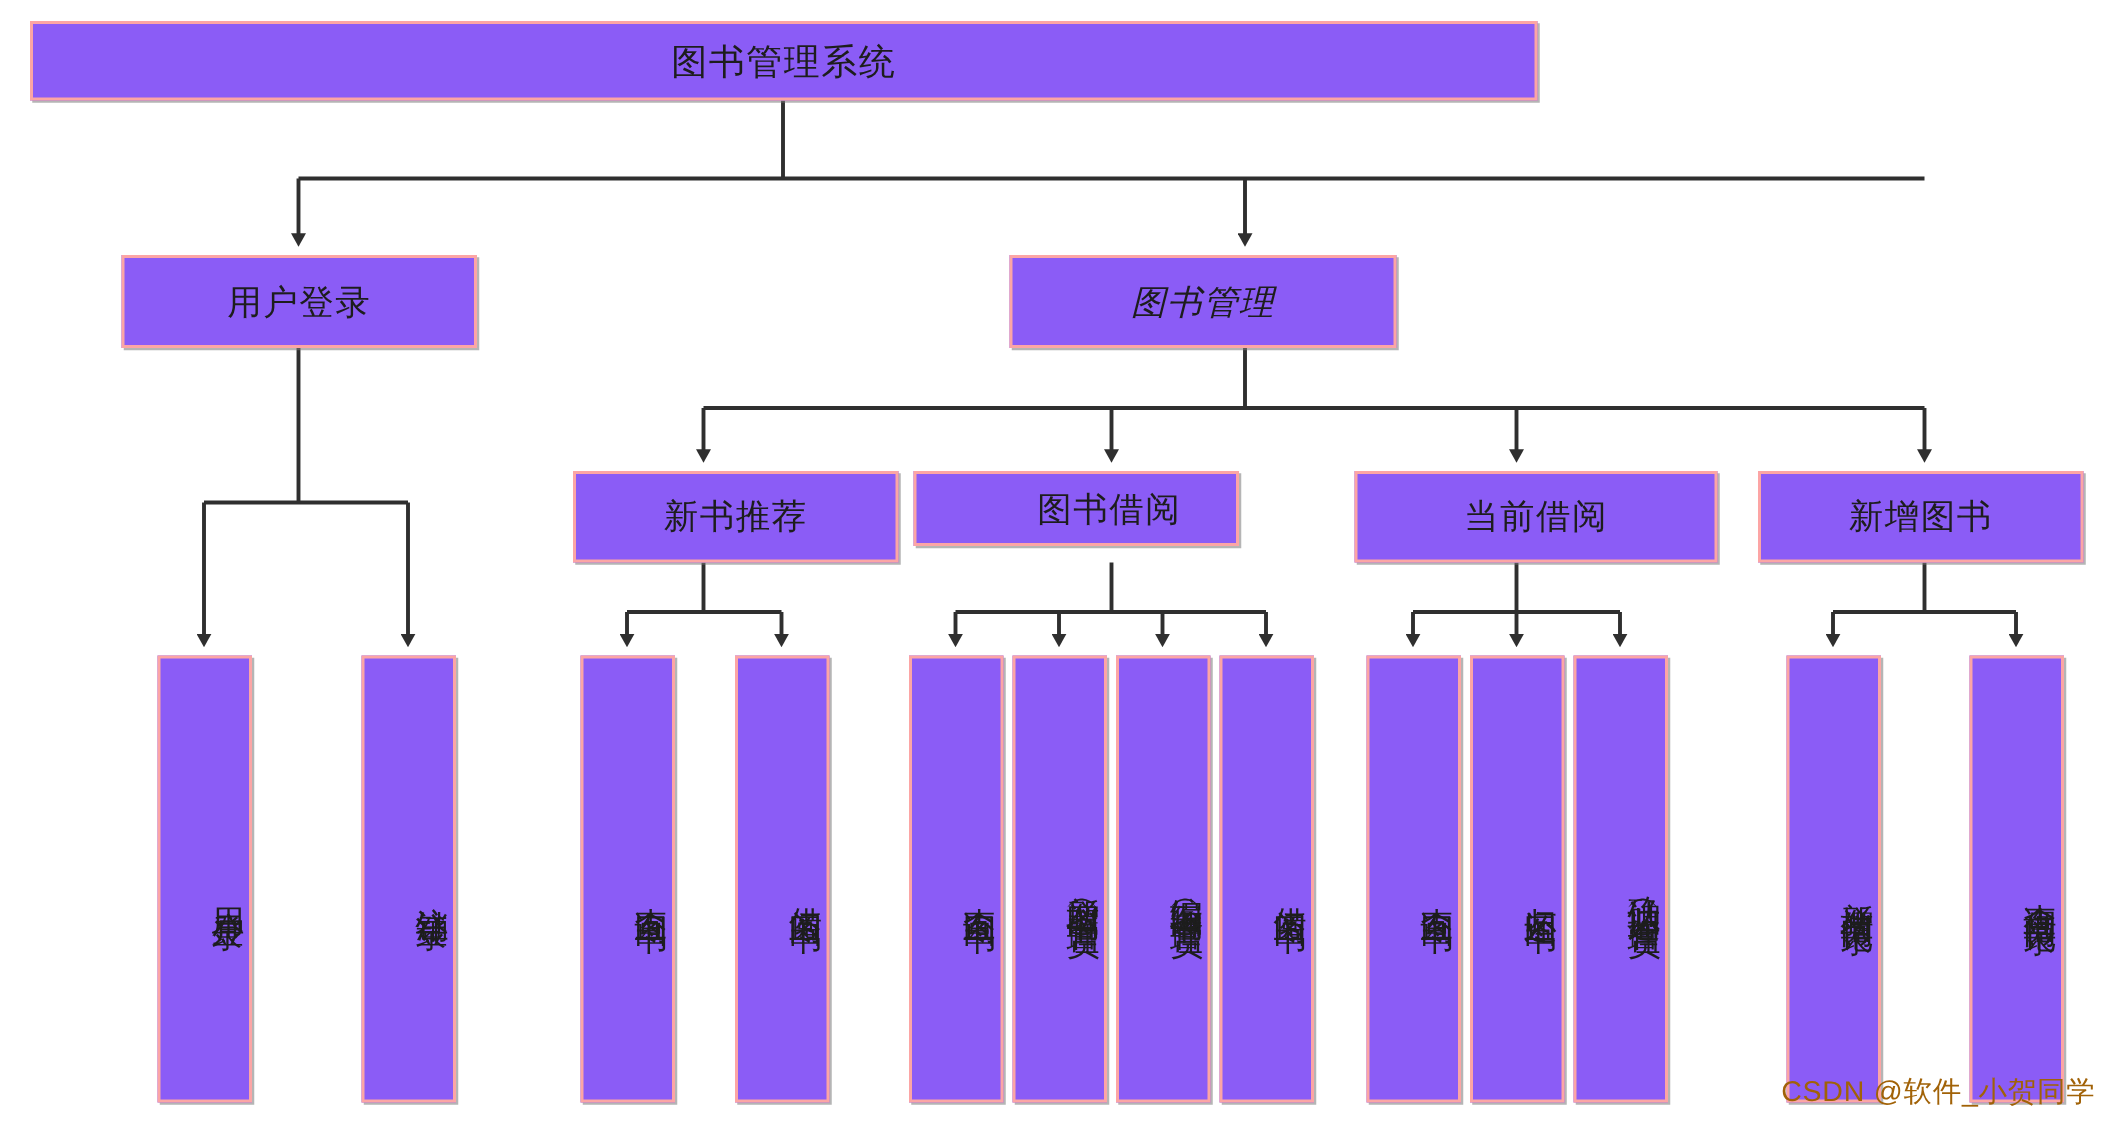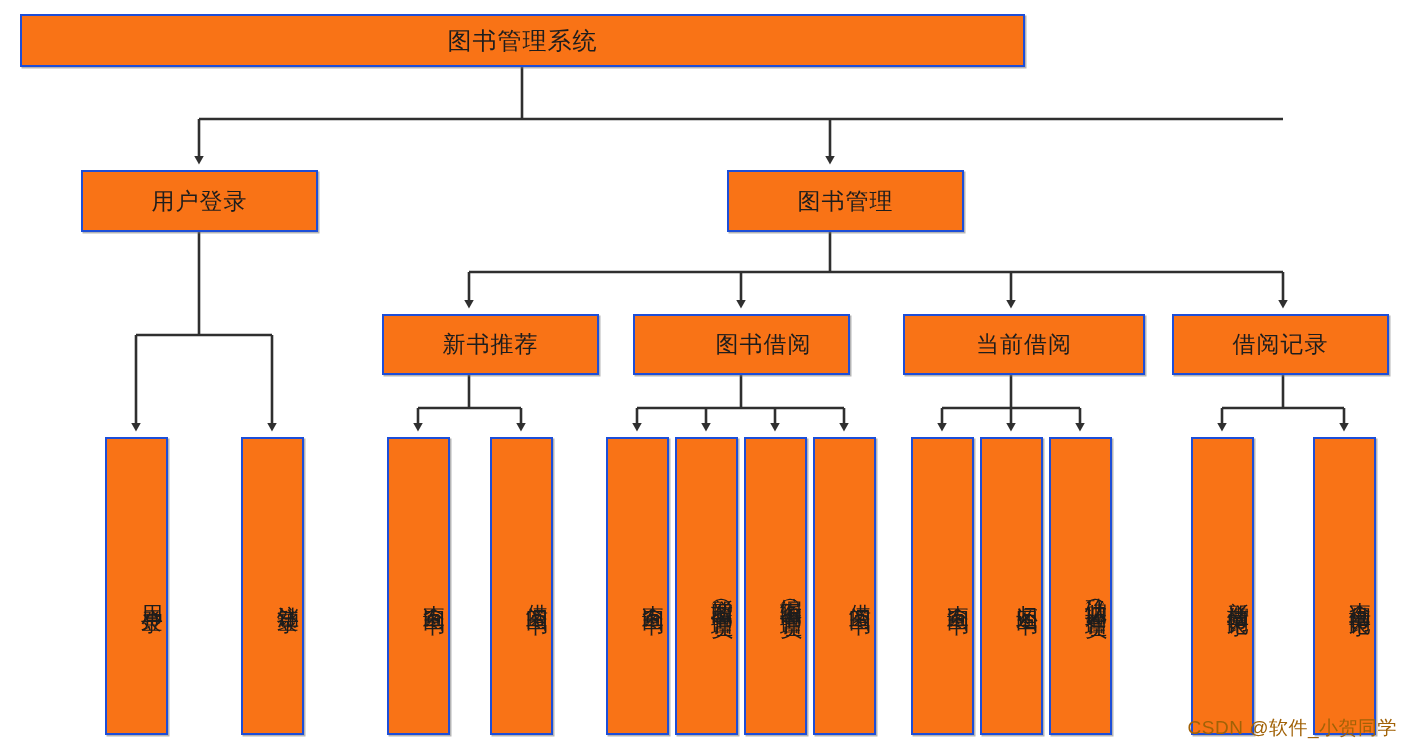--- a/index.html
+++ b/index.html
@@ -8,22 +8,22 @@
     background:#ffffff;
     font-family:"Liberation Sans","DejaVu Sans",sans-serif;
     overflow:hidden;
   }
   #stage{position:relative;width:1405px;height:747px;}
   svg#wires{position:absolute;left:0;top:0;width:1405px;height:747px;}
 
   .node{
     position:absolute;
     box-sizing:border-box;
-    background:#f97316;
-    border:2px solid #1d4ed8;
+    background:#8b5cf6;
+    border:2px solid #fca5a5;
     box-shadow:1.5px 1.5px 0 rgba(120,120,120,0.55);
     display:flex;
     align-items:center;
     justify-content:center;
     color:#1d1d1d;
   }
   .node.horiz{font-size:23px;letter-spacing:1px;}
   .node.root{font-size:24px;}
   .node.vert{
     writing-mode:vertical-rl;
@@ -101,35 +101,35 @@
     </g>
   </svg>
 
   <div class="node root horiz" style="left:20px;top:14px;width:1005px;height:53px;">
     <span>图书管理系统</span>
   </div>
 
   <div class="node horiz" style="left:81px;top:170px;width:237px;height:62px;">
     <span>用户登录</span>
   </div>
-  <div class="node horiz" style="left:727px;top:170px;width:237px;height:62px;">
+  <div class="node horiz" style="left:673px;top:170px;width:258px;height:62px;font-style:italic;">
     <span>图书管理</span>
   </div>
 
   <div class="node horiz" style="left:361px;top:314px;width:217px;height:61px;margin-left:21px;">
     <span>新书推荐</span>
   </div>
-  <div class="node horiz" style="left:633px;top:314px;width:217px;height:61px;padding-left:44px;">
+  <div class="node horiz" style="left:609px;top:314px;width:217px;height:50px;padding-left:44px;">
     <span>图书借阅</span>
   </div>
   <div class="node horiz" style="left:903px;top:314px;width:242px;height:61px;">
     <span>当前借阅</span>
   </div>
   <div class="node horiz" style="left:1172px;top:314px;width:217px;height:61px;">
-    <span>借阅记录</span>
+    <span>新增图书</span>
   </div>
 
   <div class="node vert" style="left:105px;top:437px;width:63px;height:298px;">
     <span>用户登录</span>
   </div>
   <div class="node vert" style="left:241px;top:437px;width:63px;height:298px;">
     <span>注销登录</span>
   </div>
 
   <div class="node vert" style="left:387px;top:437px;width:63px;height:298px;">

